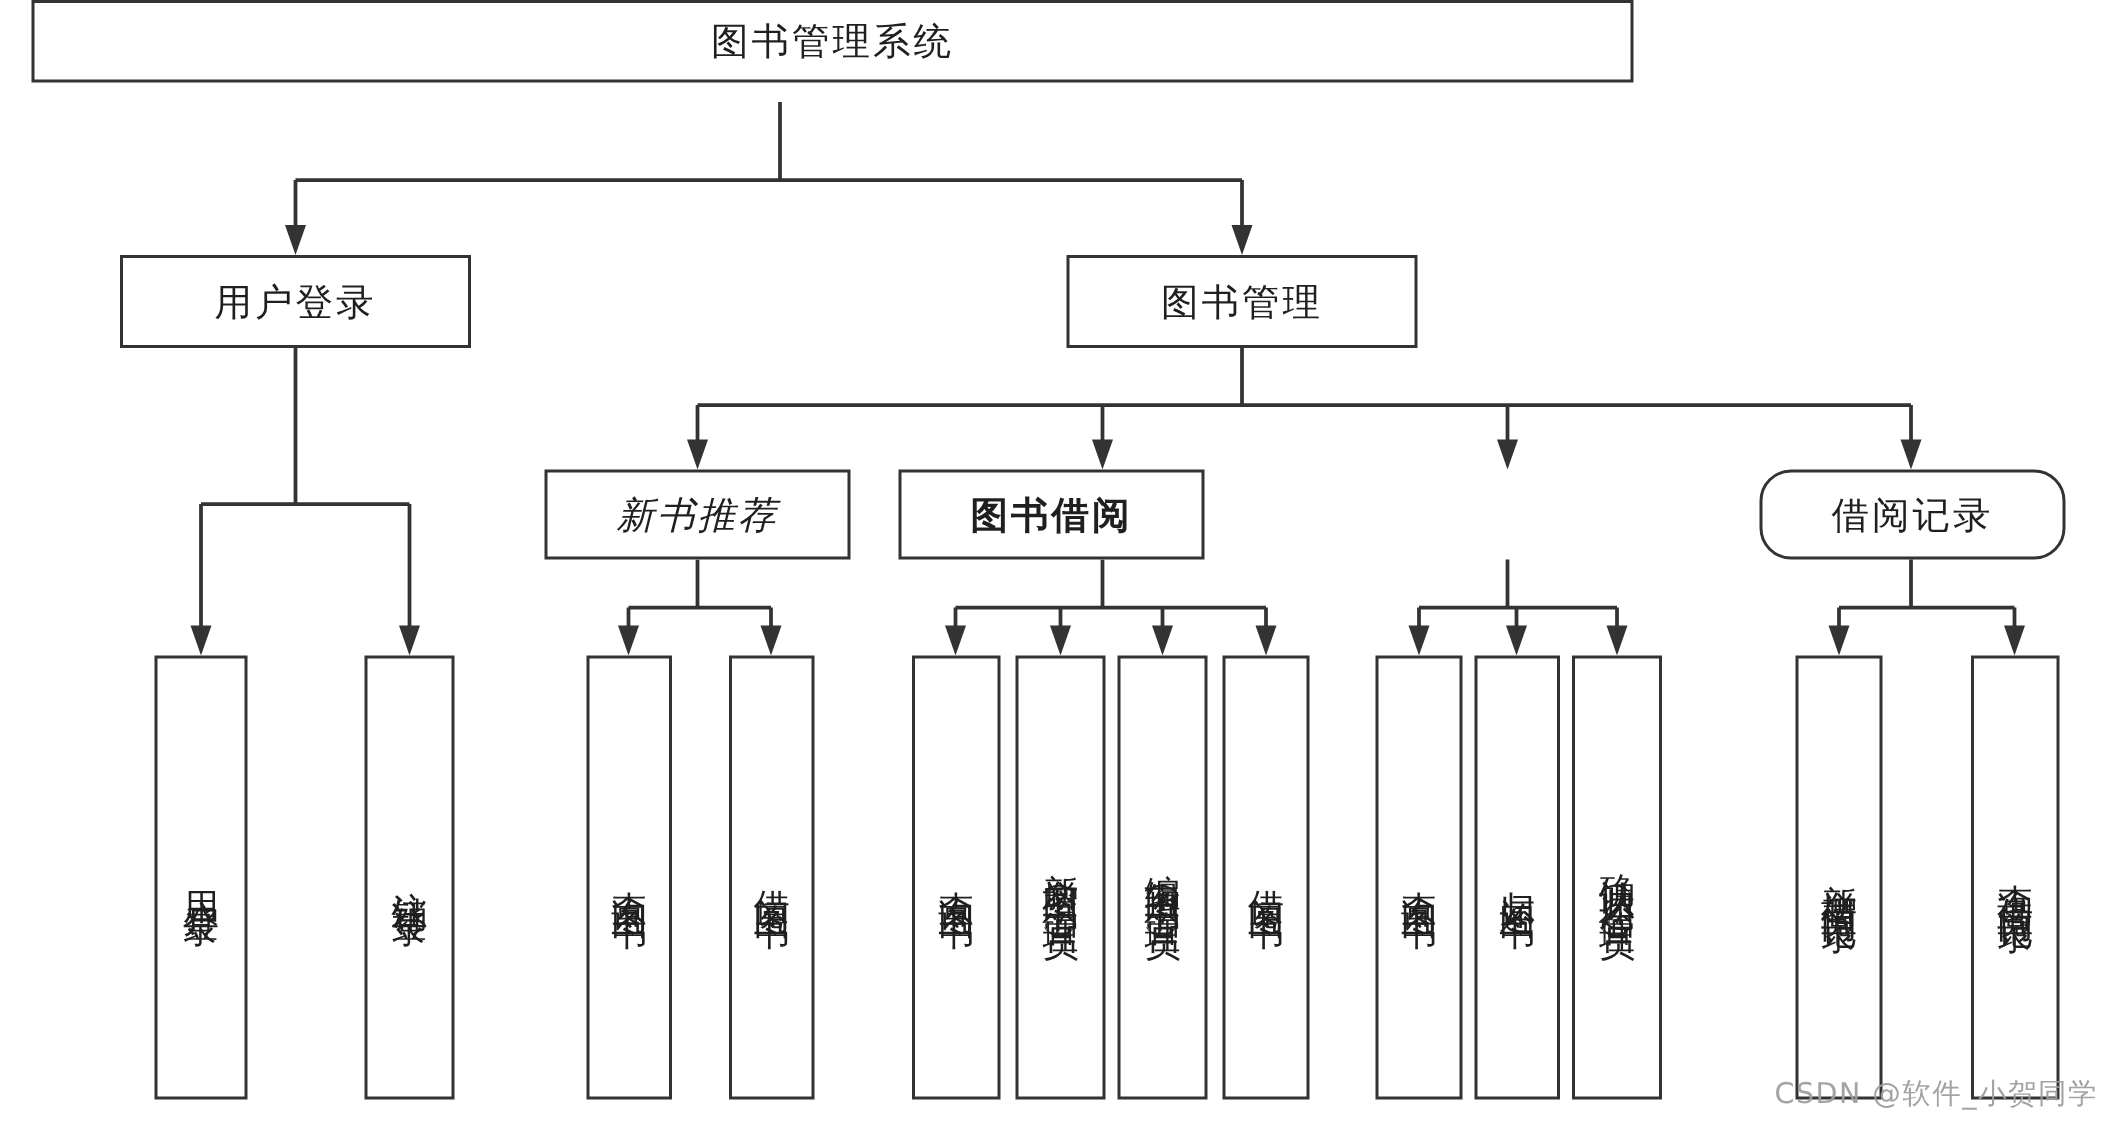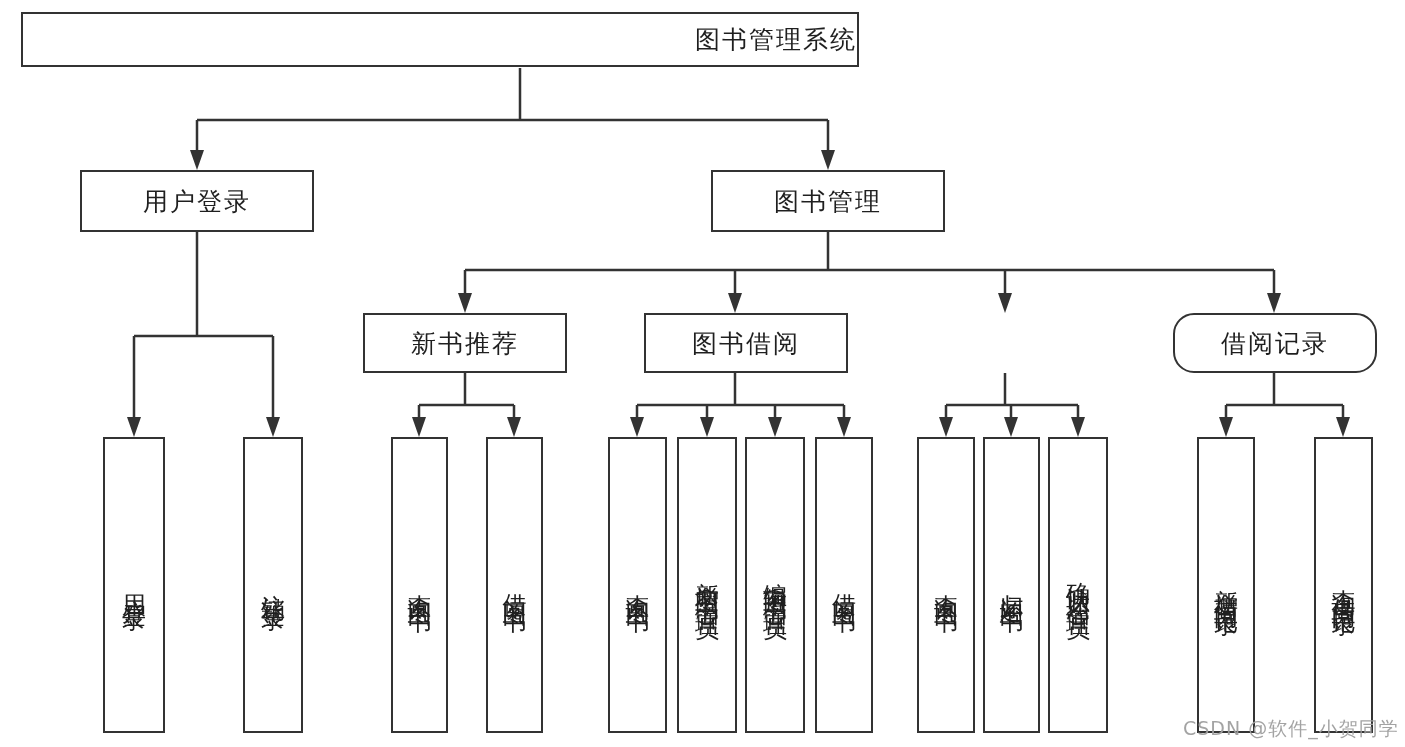--- a/index.html
+++ b/index.html
@@ -21,21 +21,21 @@
     justify-content:center;
     color:#1f1f1f;
     z-index:2;
   }
   .h-box span{
     font-size:25px;
     letter-spacing:2px;
     white-space:nowrap;
     line-height:1;
   }
-  .root{left:21px;top:12px;width:838px;height:55px;justify-content:flex-end;}
+  .root{left:21px;top:0;width:1068px;height:55px;}
   .lvl2{top:170px;width:234px;height:62px;}
   .lvl3{top:313px;width:204px;height:60px;}
   .leaf{top:437px;height:296px;}
   .leaf span{
     writing-mode:vertical-rl;
     text-orientation:mixed;
     font-size:24px;
     letter-spacing:5px;
     line-height:1;
     white-space:nowrap;
@@ -92,24 +92,24 @@
     <span>图书管理系统</span>
   </div>
 
   <div class="box h-box lvl2" style="left:80px;">
     <span>用户登录</span>
   </div>
   <div class="box h-box lvl2" style="left:711px;width:234px;">
     <span>图书管理</span>
   </div>
 
-  <div class="box h-box lvl3" style="left:363px;">
+  <div class="box h-box lvl3" style="left:363px;font-style:italic;">
     <span>新书推荐</span>
   </div>
-  <div class="box h-box lvl3" style="left:644px;">
+  <div class="box h-box lvl3" style="left:599px;font-weight:bold;">
     <span>图书借阅</span>
   </div>
   <div class="box h-box lvl3" style="left:1173px;border-radius:21px;">
     <span>借阅记录</span>
   </div>
 
   <div class="box leaf" style="left:103px;width:62px;">
     <span>用户登录</span>
   </div>
   <div class="box leaf" style="left:243px;width:60px;">

